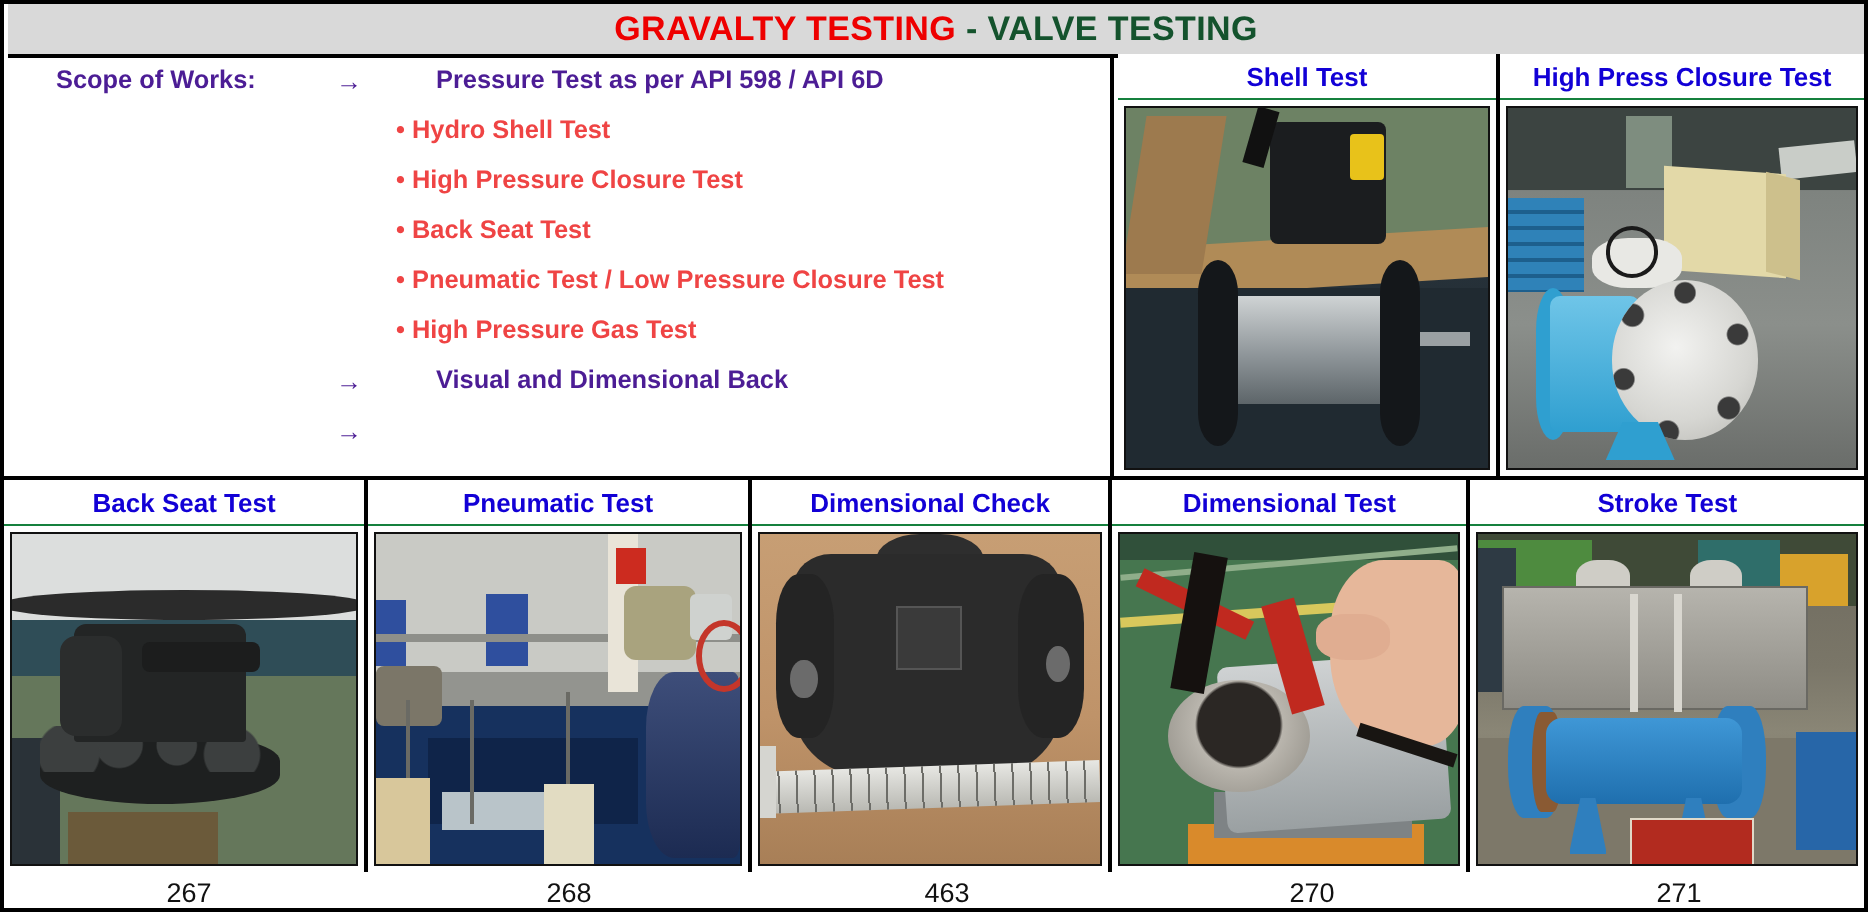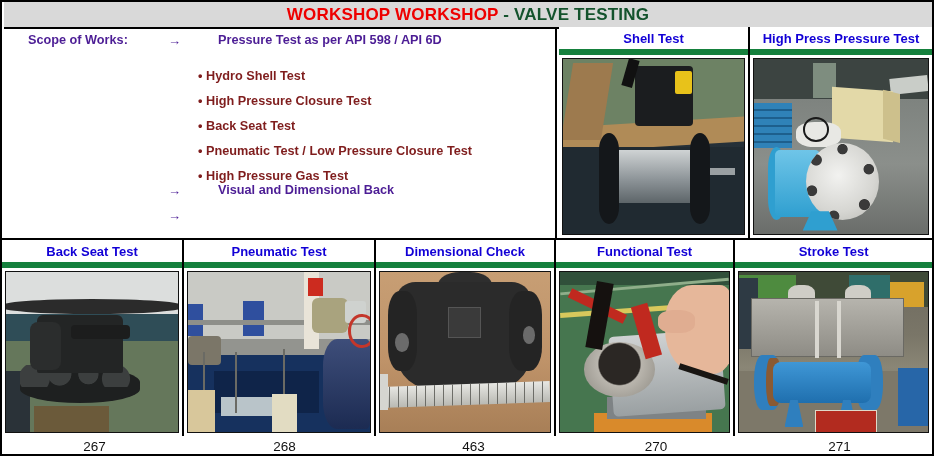--- a/index.html
+++ b/index.html
@@ -14,31 +14,31 @@
   .title-black{color:#14532d;}
 
   
   .upper{position:absolute;left:0;top:25px;width:930px;height:211px;}
   .scope{position:absolute;left:0;top:0;width:555px;height:211px;box-sizing:border-box;
          border-right:2px solid #000;padding:6px 4px 0 6px;}
   .scope-row{display:flex;align-items:flex-start;height:25px;font-size:12.7px;font-weight:bold;color:#4c1d95;margin-left:20px;}
   .sc-label{width:140px;flex:none;}
   .sc-arrow{width:50px;flex:none;text-align:left;font-size:13px;}
   .sc-text{flex:1;}
-  .bullet-row{display:flex;align-items:flex-end;height:25px;font-size:12.7px;font-weight:bold;color:#7f1d1d;}
+  .bullet-row{display:flex;align-items:flex-start;height:25px;font-size:12.7px;font-weight:bold;color:#ef4444;}
   .bl-pad{width:190px;flex:none;}
   .bl-text{flex:1;}
 
   
   .top-cells{position:absolute;left:557px;top:0;width:373px;height:211px;display:flex;}
   .tcell{box-sizing:border-box;display:flex;flex-direction:column;}
   .tcell.first{width:191px;border-right:2px solid #000;}
   .tcell.second{width:182px;}
   .cap-head{height:22px;display:flex;align-items:center;justify-content:center;
-            font-size:13px;font-weight:bold;color:#1200d6;border-bottom:6px solid #15803d;background:#fff;}
+            font-size:13px;font-weight:bold;color:#1200d6;border-bottom:1px solid #15803d;background:#fff;}
   .photo-wrap{flex:1;padding:3px;box-sizing:border-box;}
   .photo{width:100%;height:100%;border:1px solid #111;box-sizing:border-box;position:relative;overflow:hidden;}
 
   
   .num-row-top{position:absolute;left:557px;top:217px;width:373px;height:19px;display:flex;}
   .num-cell-a{width:191px;display:flex;align-items:center;justify-content:center;}
   .num-cell-b{width:182px;display:flex;align-items:center;justify-content:center;}
   .numtxt{font-size:13.5px;color:#111;font-family:"Liberation Sans",sans-serif;}
 
   
@@ -184,21 +184,21 @@
   .p271 .blueR{left:84%;top:60%;width:16%;height:36%;background:#2766a8;}
   .p271 .person{left:0%;top:4%;width:10%;height:44%;background:#2e3a44;}
 </style>
 </head>
 <body>
 
 <div class="sheet">
 
   <div class="title-bar">
     <div class="title-text">
-      <span class="title-red">WORKSHOP WORKSHOP</span><span class="title-black"> - VALVE TESTING</span>
+      <span class="title-red">GRAVALTY TESTING</span><span class="title-black"> - VALVE TESTING</span>
     </div>
   </div>
 
   <div class="upper">
 
     <div class="scope">
 
       <div class="scope-row">
         <span class="sc-label">Scope of Works:</span>
         <span class="sc-arrow">→</span>
@@ -258,21 +258,21 @@
             <div class="ph flg1"></div>
             <div class="ph flg2"></div>
             <div class="ph act"></div>
             <div class="ph yel"></div>
             <div class="ph hose"></div>
           </div>
         </div>
       </div>
 
       <div class="tcell second">
-        <div class="cap-head">High Press Pressure Test</div>
+        <div class="cap-head">High Press Closure Test</div>
         <div class="photo-wrap">
           <div class="photo p266">
             <div class="ph backwall"></div>
             <div class="ph door"></div>
             <div class="ph pipe"></div>
             <div class="ph stack2"></div>
             <div class="ph box"></div>
             <div class="ph boxside"></div>
             <div class="ph bluefl"></div>
             <div class="ph bluebody"></div>
@@ -361,21 +361,21 @@
           <div class="ph holeR"></div>
           <div class="ph plate"></div>
           <div class="ph ruler"></div>
           <div class="ph rulertick"></div>
           <div class="ph jaw"></div>
         </div>
       </div>
     </div>
 
     <div class="bcell bdiv" style="width:182px">
-      <div class="cap-head">Functional Test</div>
+      <div class="cap-head">Dimensional Test</div>
       <div class="photo-wrap">
         <div class="photo p270">
           <div class="ph floor"></div>
           <div class="ph topbar"></div>
           <div class="ph line2"></div>
           <div class="ph line1"></div>
           <div class="ph orange"></div>
           <div class="ph base"></div>
           <div class="ph act"></div>
           <div class="ph bowl"></div>

